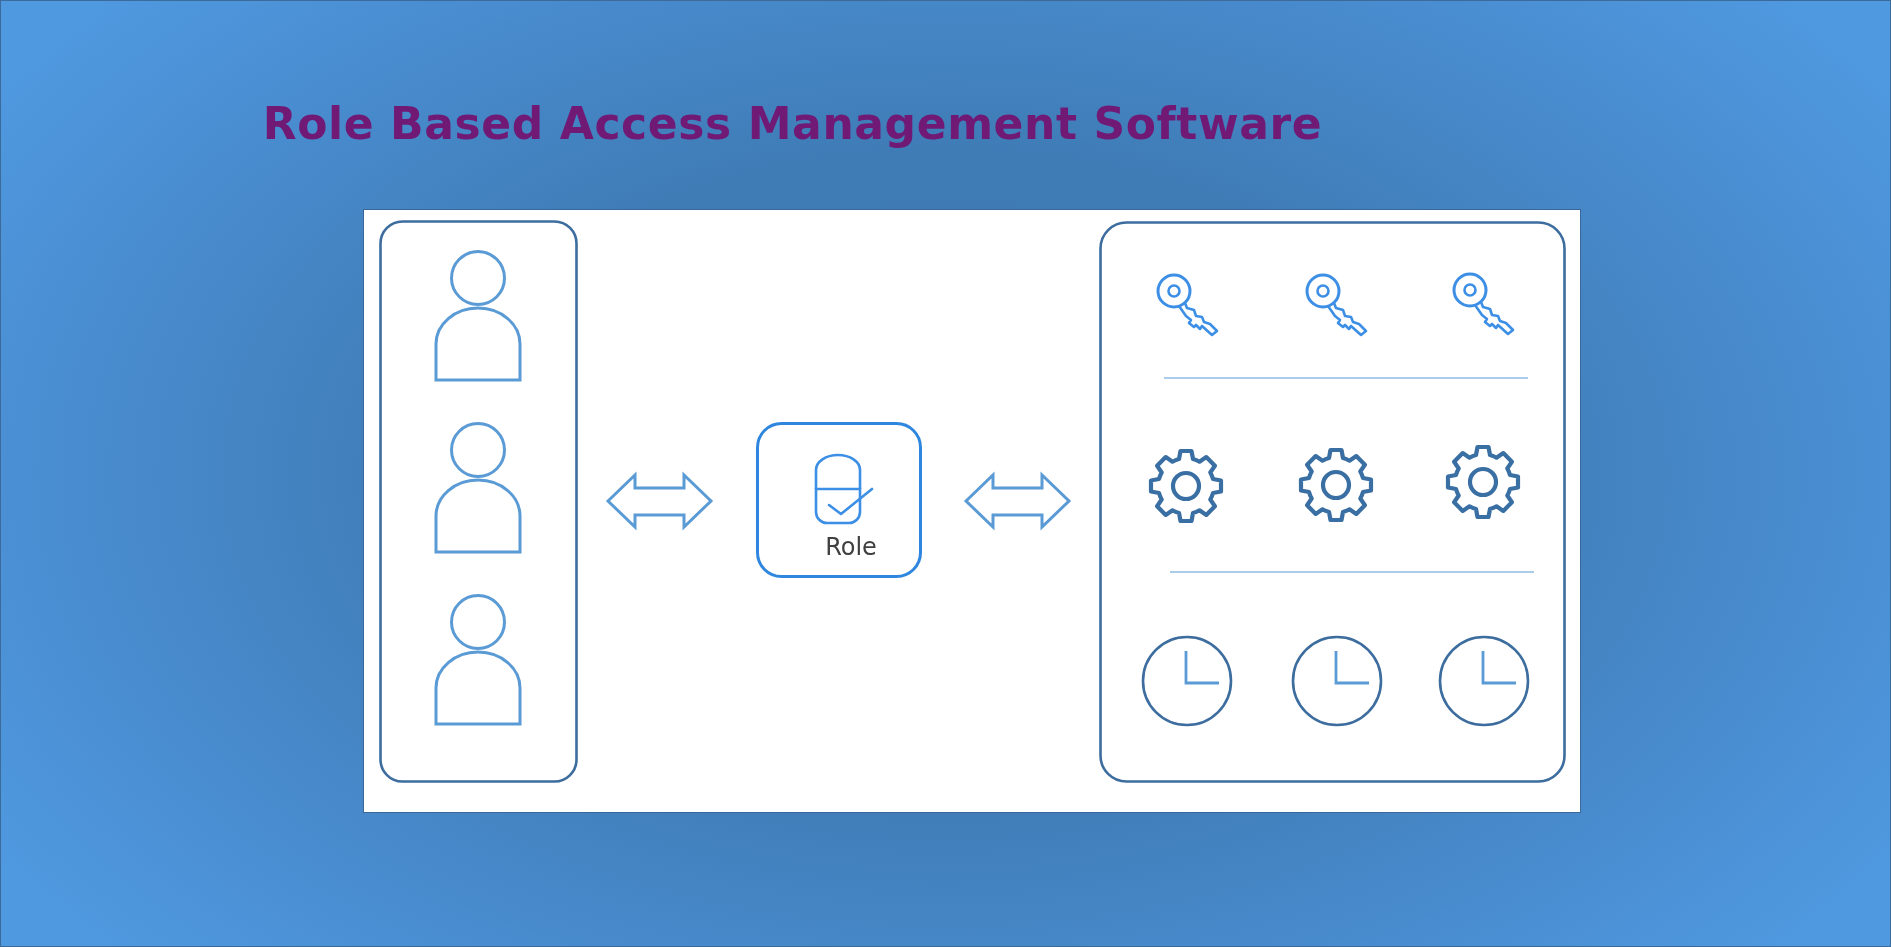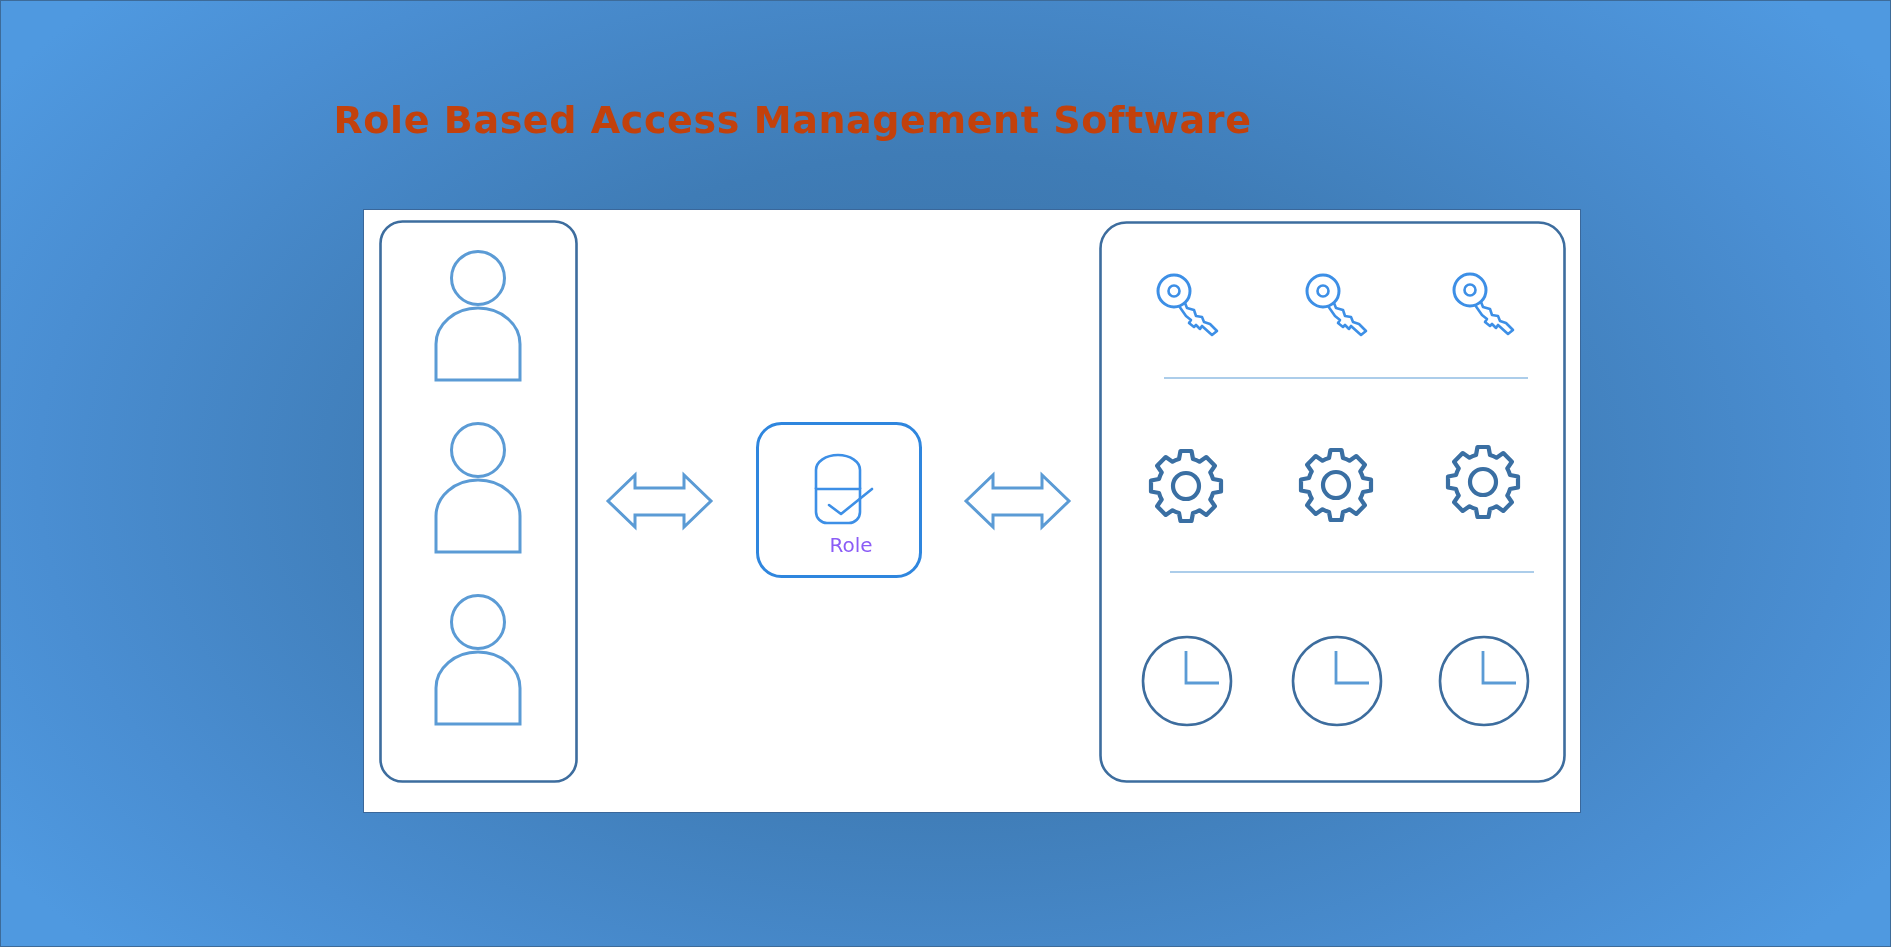--- a/index.html
+++ b/index.html
@@ -7,32 +7,32 @@
     width:1891px; height:947px; position:relative; overflow:hidden;
     background: radial-gradient(ellipse 60% 75% at 50% 50%, #3a6fa2 0%, #3f7cb6 45%, #4a8ed2 80%, #4f99e0 100%);
     font-family: "Liberation Sans", "DejaVu Sans", sans-serif;
   }
   .frame {
     position:absolute; left:0; top:0; width:1889px; height:945px;
     border:1px solid #3d6b99; pointer-events:none;
   }
   .title {
     position:absolute; left:0; width:1585px; top:98px;
-    text-align:center; color:#c2410c; font-weight:bold; font-size:38px;
+    text-align:center; color:#701a75; font-weight:bold; font-size:44px;
     letter-spacing:0.6px;
     font-family: "DejaVu Sans", sans-serif;
   }
   .panel {
     position:absolute; left:363px; top:209px; width:1218px; height:604px;
     background:#ffffff; border:1px solid #3a679a; box-sizing:border-box;
   }
   svg.diagram { position:absolute; left:0; top:0; }
   .role-label {
     position:absolute; left:757px; width:188px; top:533px;
-    text-align:center; font-size:20px; color:#8b5cf6;
+    text-align:center; font-size:24px; color:#404040;
     font-family: "DejaVu Sans", sans-serif;
   }
 </style>
 </head>
 <body>
 
 <div class="frame"></div>
 
 <div class="title">Role Based Access Management Software</div>
 

